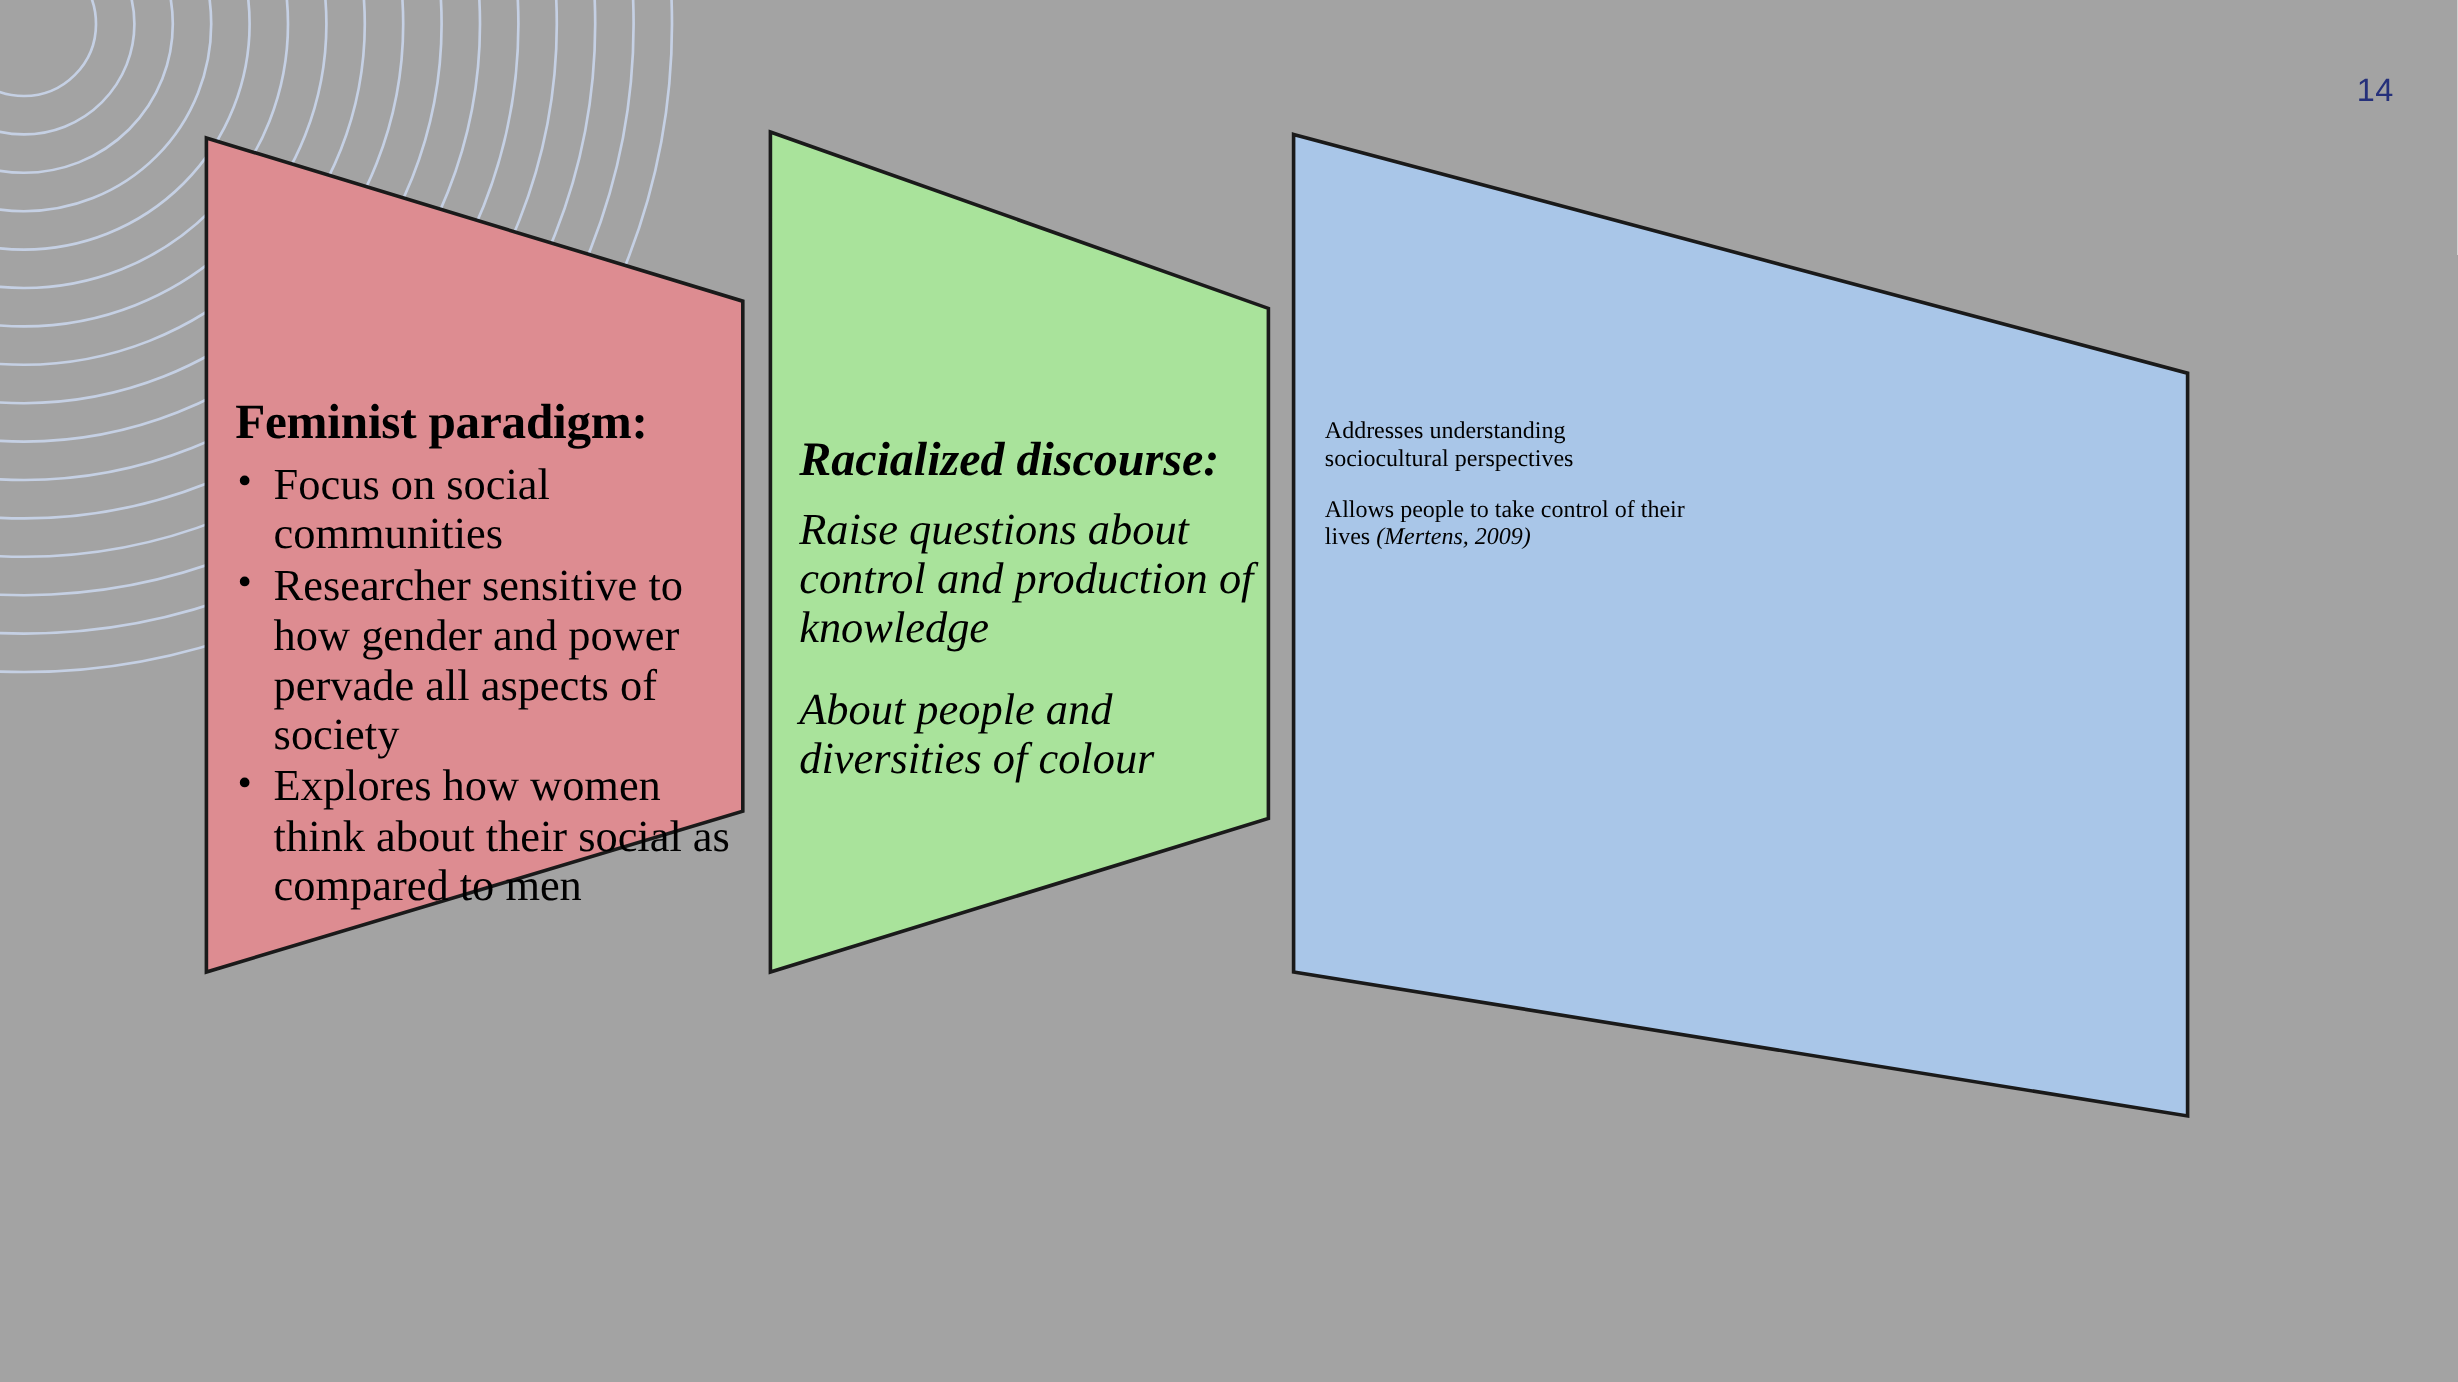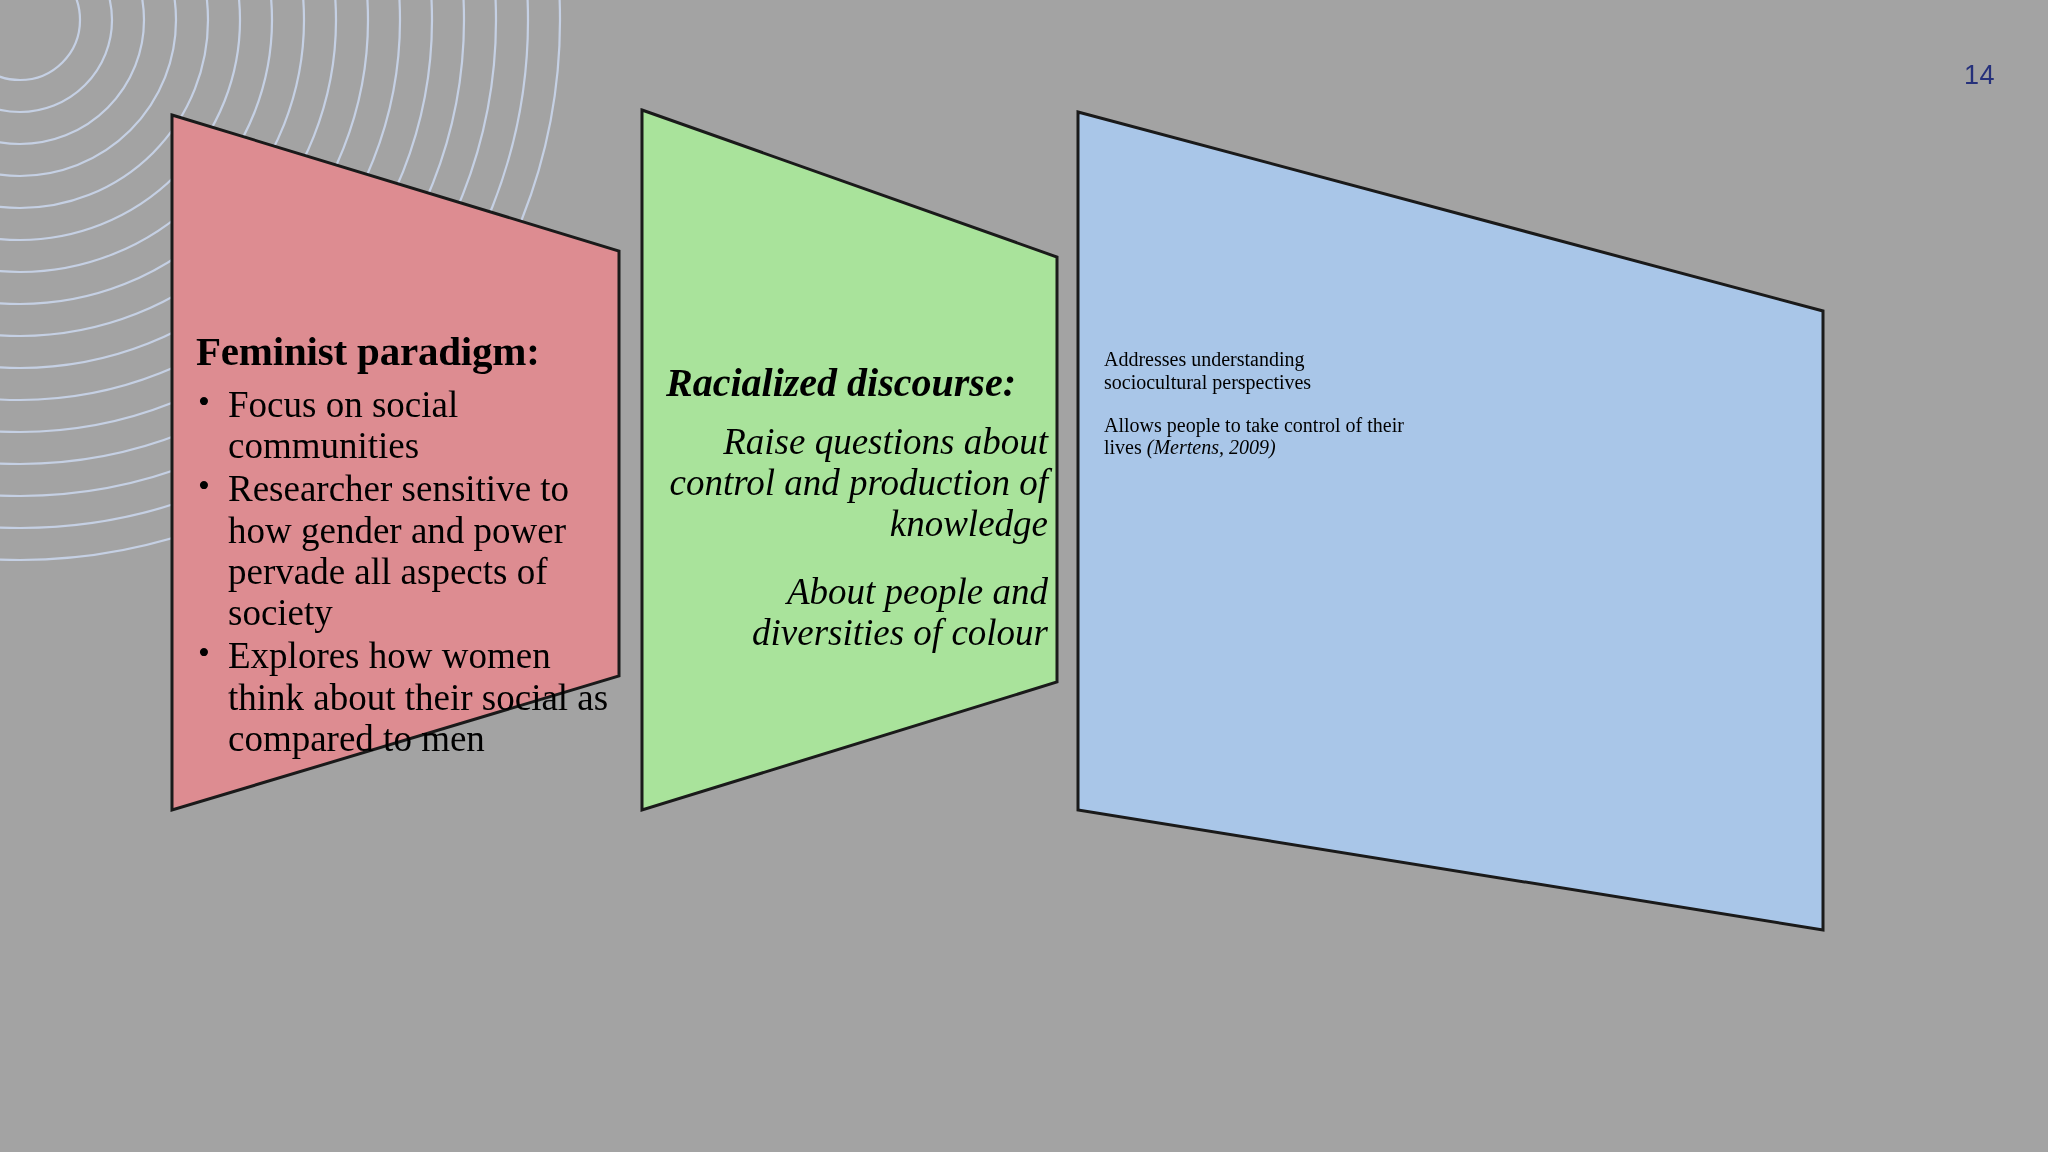--- a/index.html
+++ b/index.html
@@ -95,21 +95,21 @@
 
   
   #panel-green {
     left: 666px;
     top: 362px;
     width: 382px;
     font-style: italic;
   }
   #panel-green .panel-title { font-size: 40px; margin-bottom: 16px; }
   #panel-green .panel-body  { font-size: 37px; }
-  #panel-green .panel-body p { margin-bottom: 26px; text-align: right; }
+  #panel-green .panel-body p { margin-bottom: 26px; }
 
   
   #panel-blue {
     left: 1104px;
     top: 348px;
     width: 300px;
   }
   #panel-blue .panel-title { font-size: 40px; margin-bottom: 20px; }
   #panel-blue .panel-body  { font-size: 20px; }
   #panel-blue .panel-body p { margin-bottom: 20px; line-height: 1.14; }

